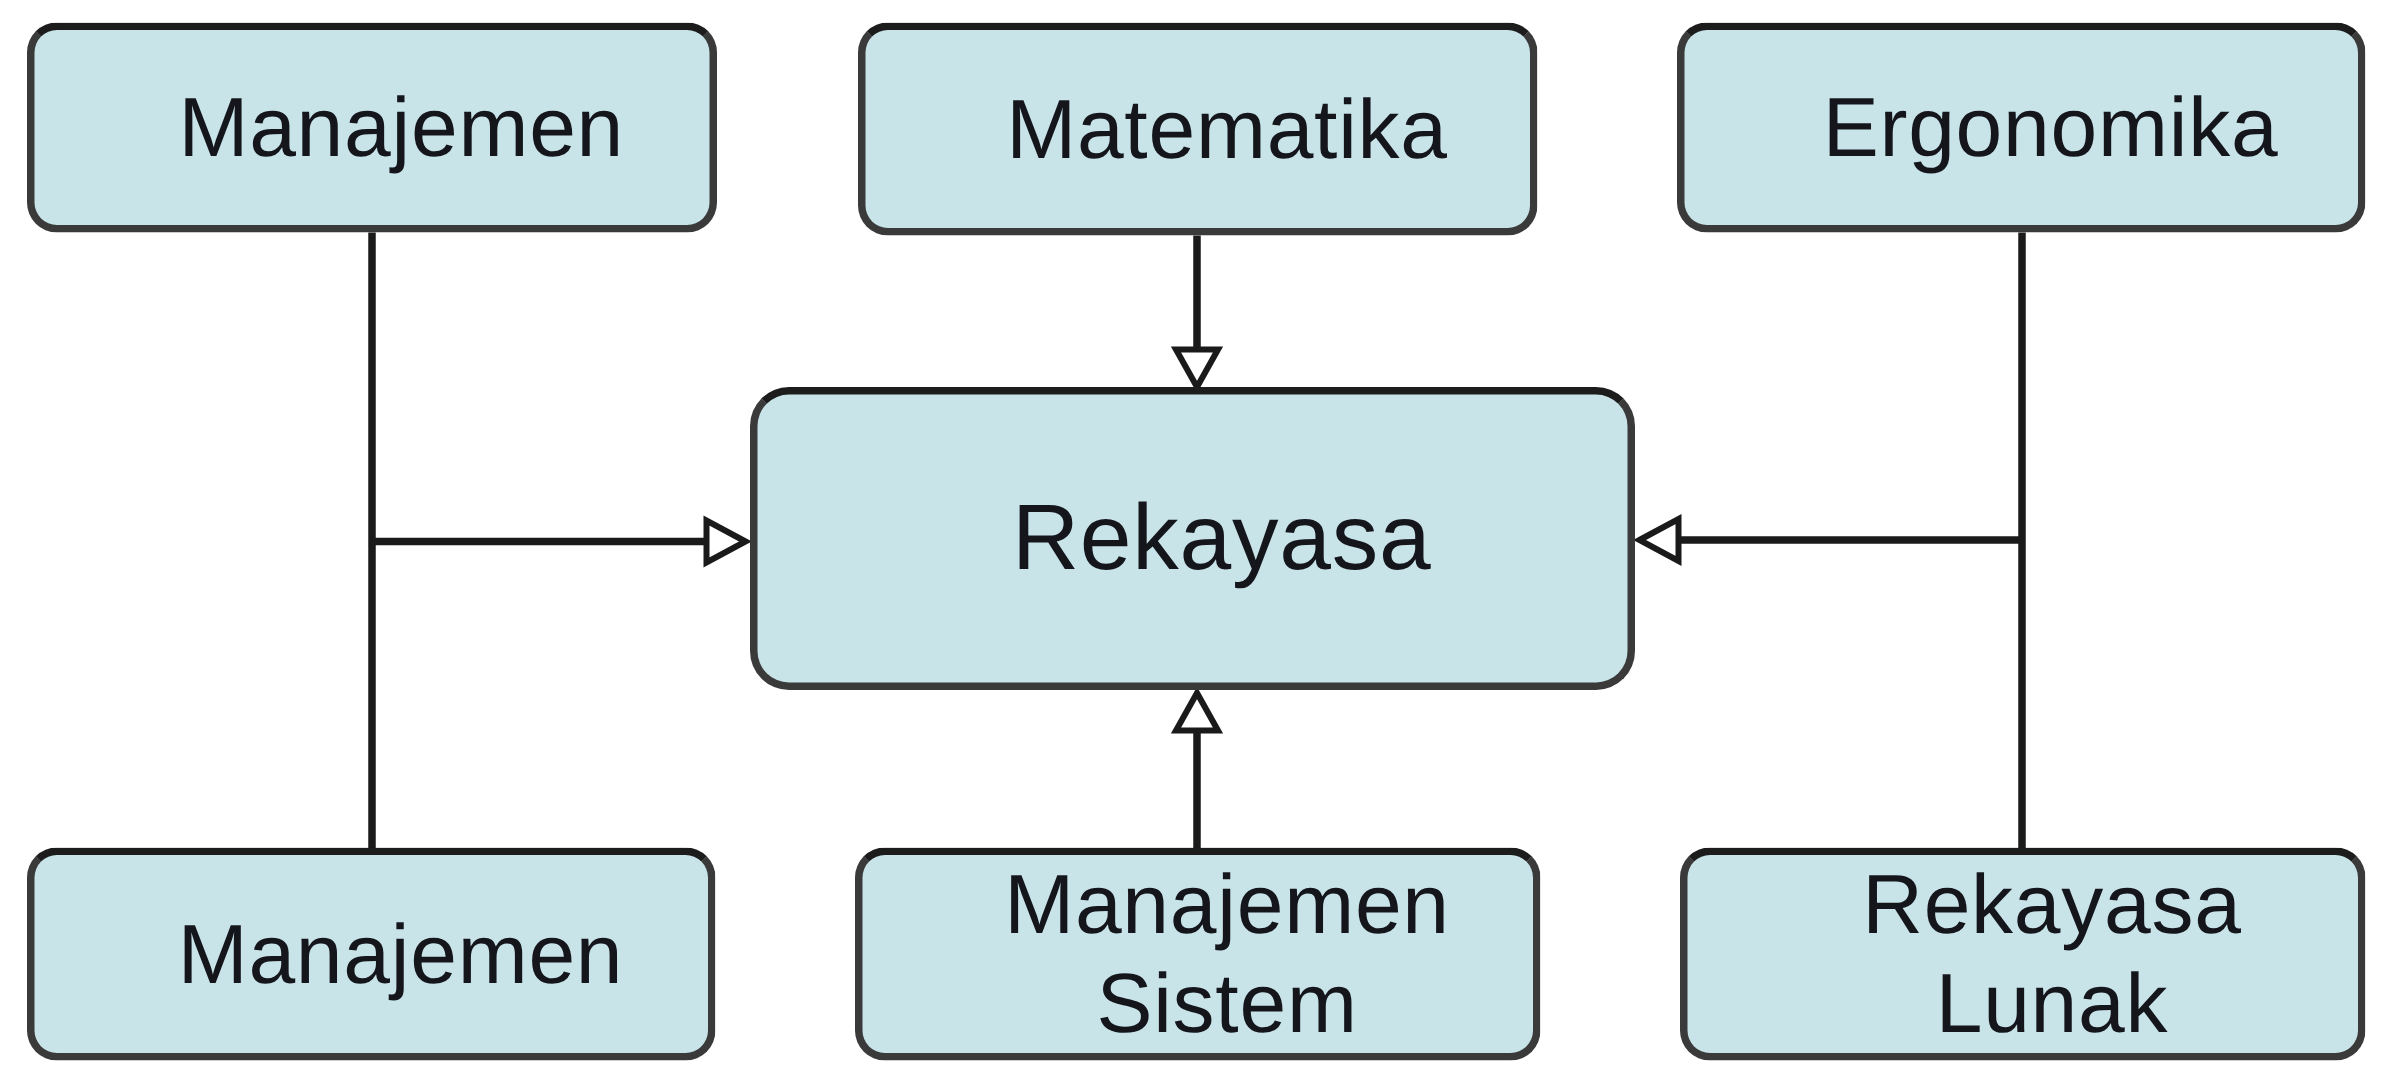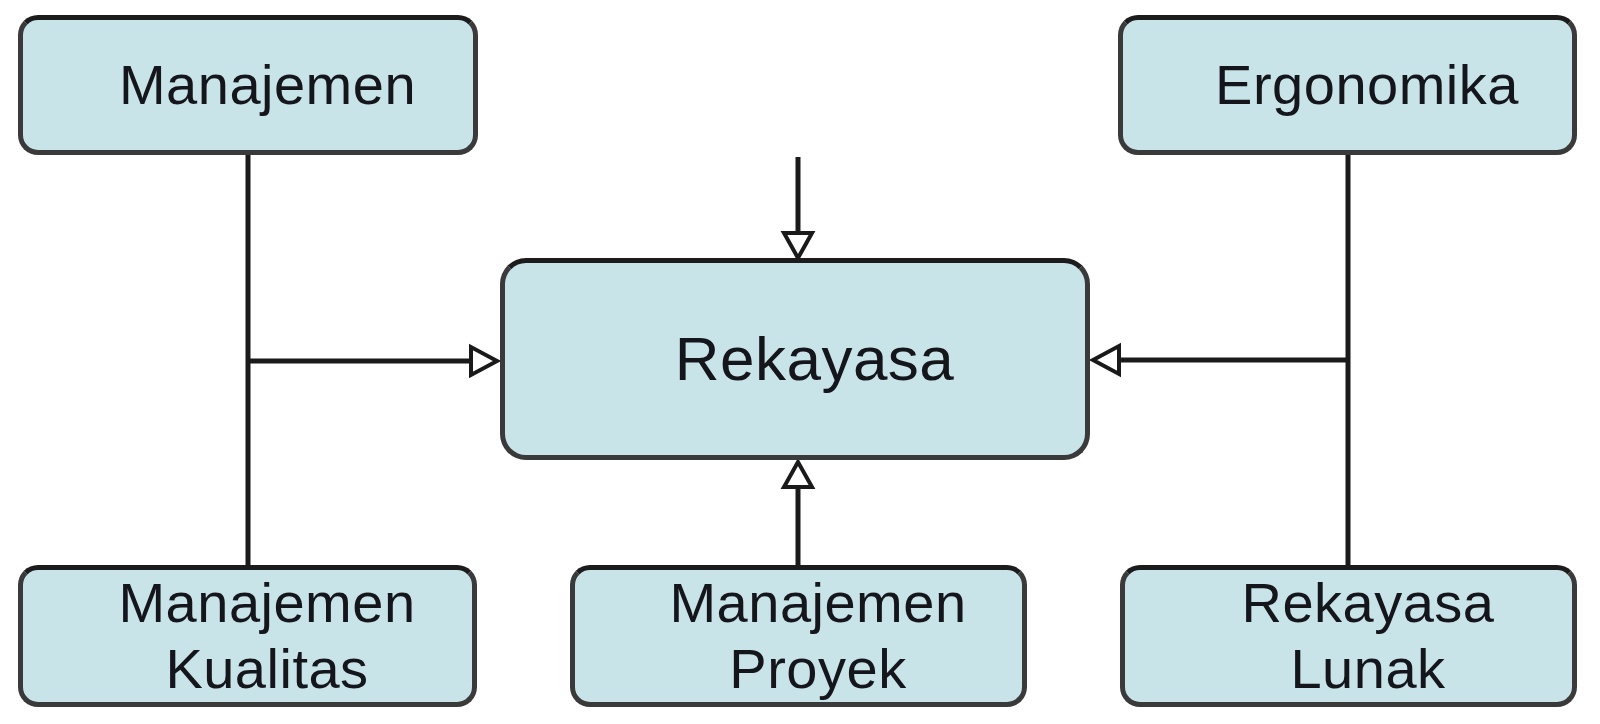--- a/index.html
+++ b/index.html
@@ -78,37 +78,39 @@
     <polygon class="arrowhead" points="1093,360 1119,346 1119,374"></polygon>
 
     <line class="edge" x1="798" y1="566" x2="798" y2="486"></line>
     <polygon class="arrowhead" points="798,462 784,487 812,487"></polygon>
   </svg>
 
   <div class="node" style="left:18px; top:15px; width:460px; height:140px;">
     <span>Manajemen</span>
   </div>
 
+  <div class="node" style="left:572px; top:15px; width:453px; height:142px;">
+    <span>Matematika</span>
+  </div>
 
   <div class="node" style="left:1118px; top:15px; width:459px; height:140px;">
     <span>Ergonomika</span>
   </div>
 
   <div class="node center" style="left:500px; top:258px; width:590px; height:202px;">
     <span>Rekayasa</span>
   </div>
 
   <div class="node" style="left:18px; top:565px; width:459px; height:142px;">
     <span>Manajemen</span>
-    <span>Kualitas</span>
   </div>
 
   <div class="node" style="left:570px; top:565px; width:457px; height:142px;">
     <span>Manajemen</span>
-    <span>Proyek</span>
+    <span>Sistem</span>
   </div>
 
   <div class="node" style="left:1120px; top:565px; width:457px; height:142px;">
     <span>Rekayasa</span>
     <span>Lunak</span>
   </div>
 
 </div>
 
 </body></html>

